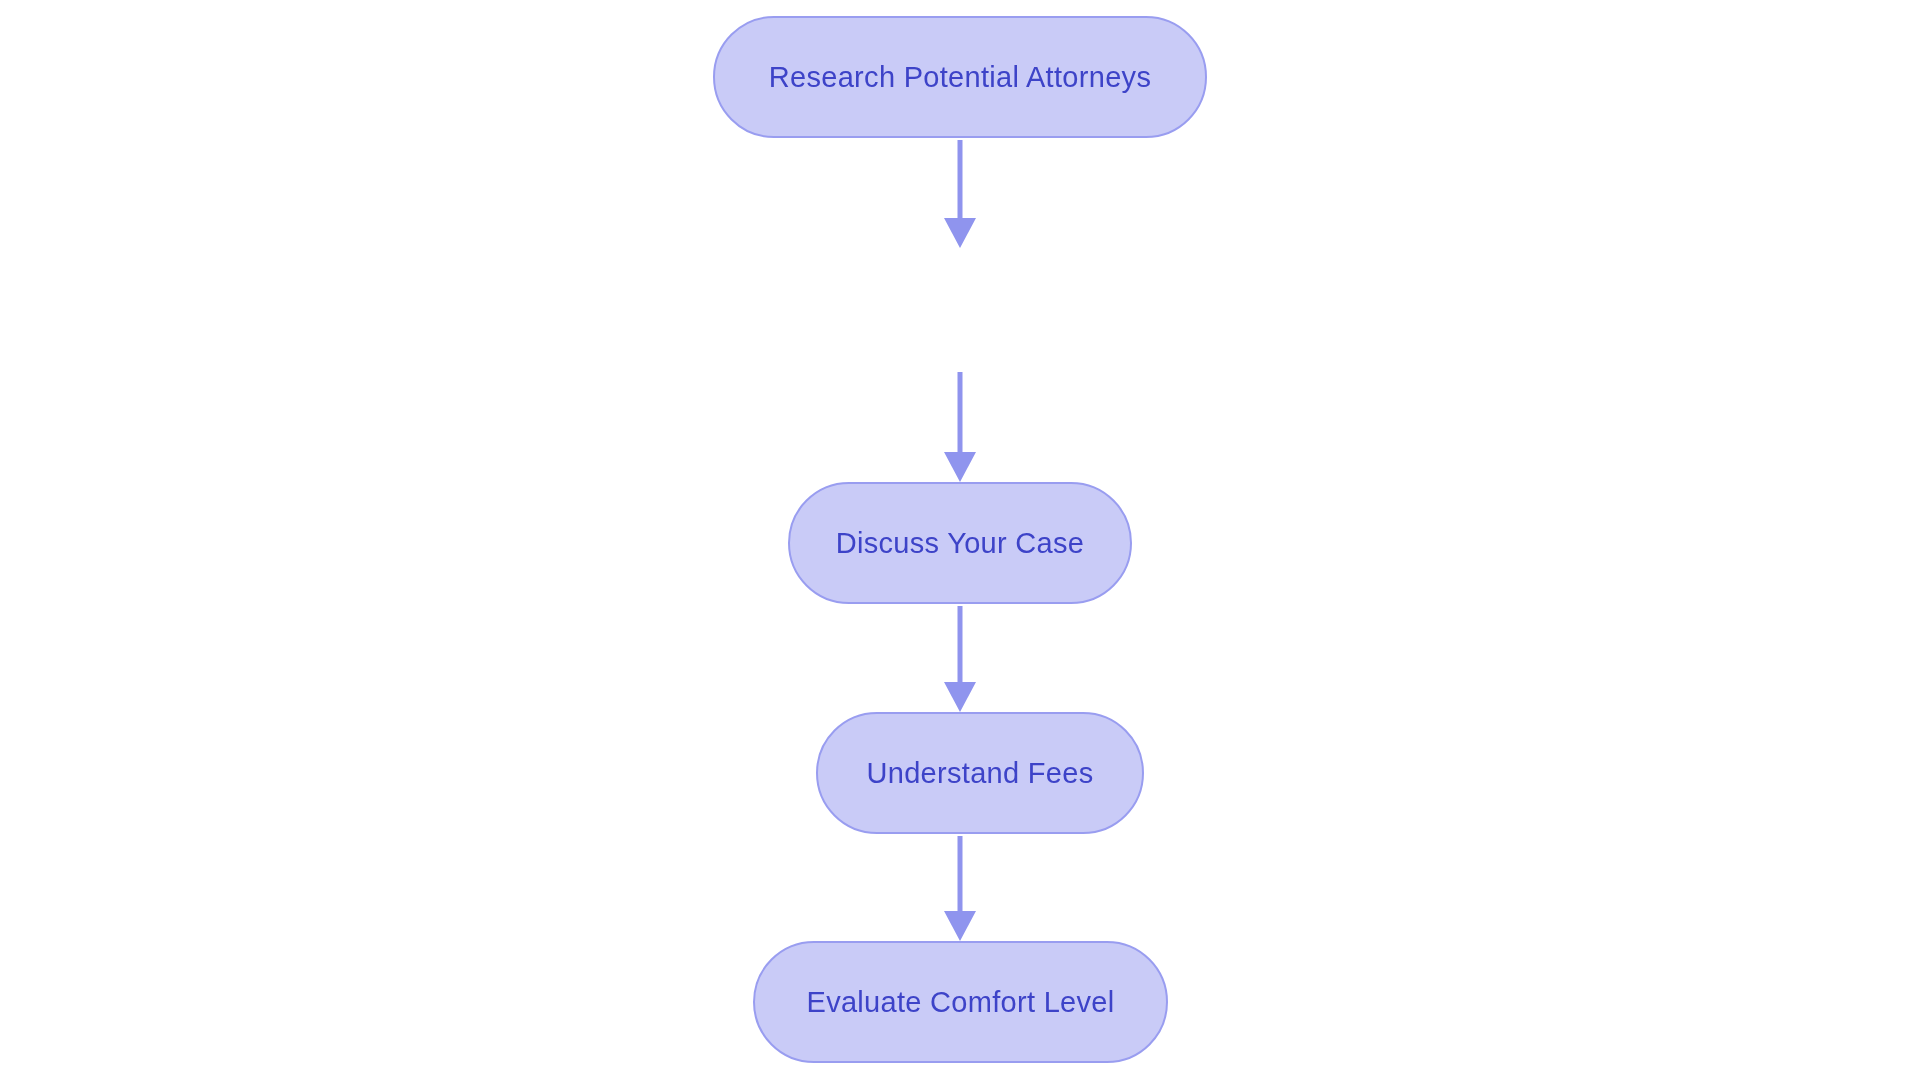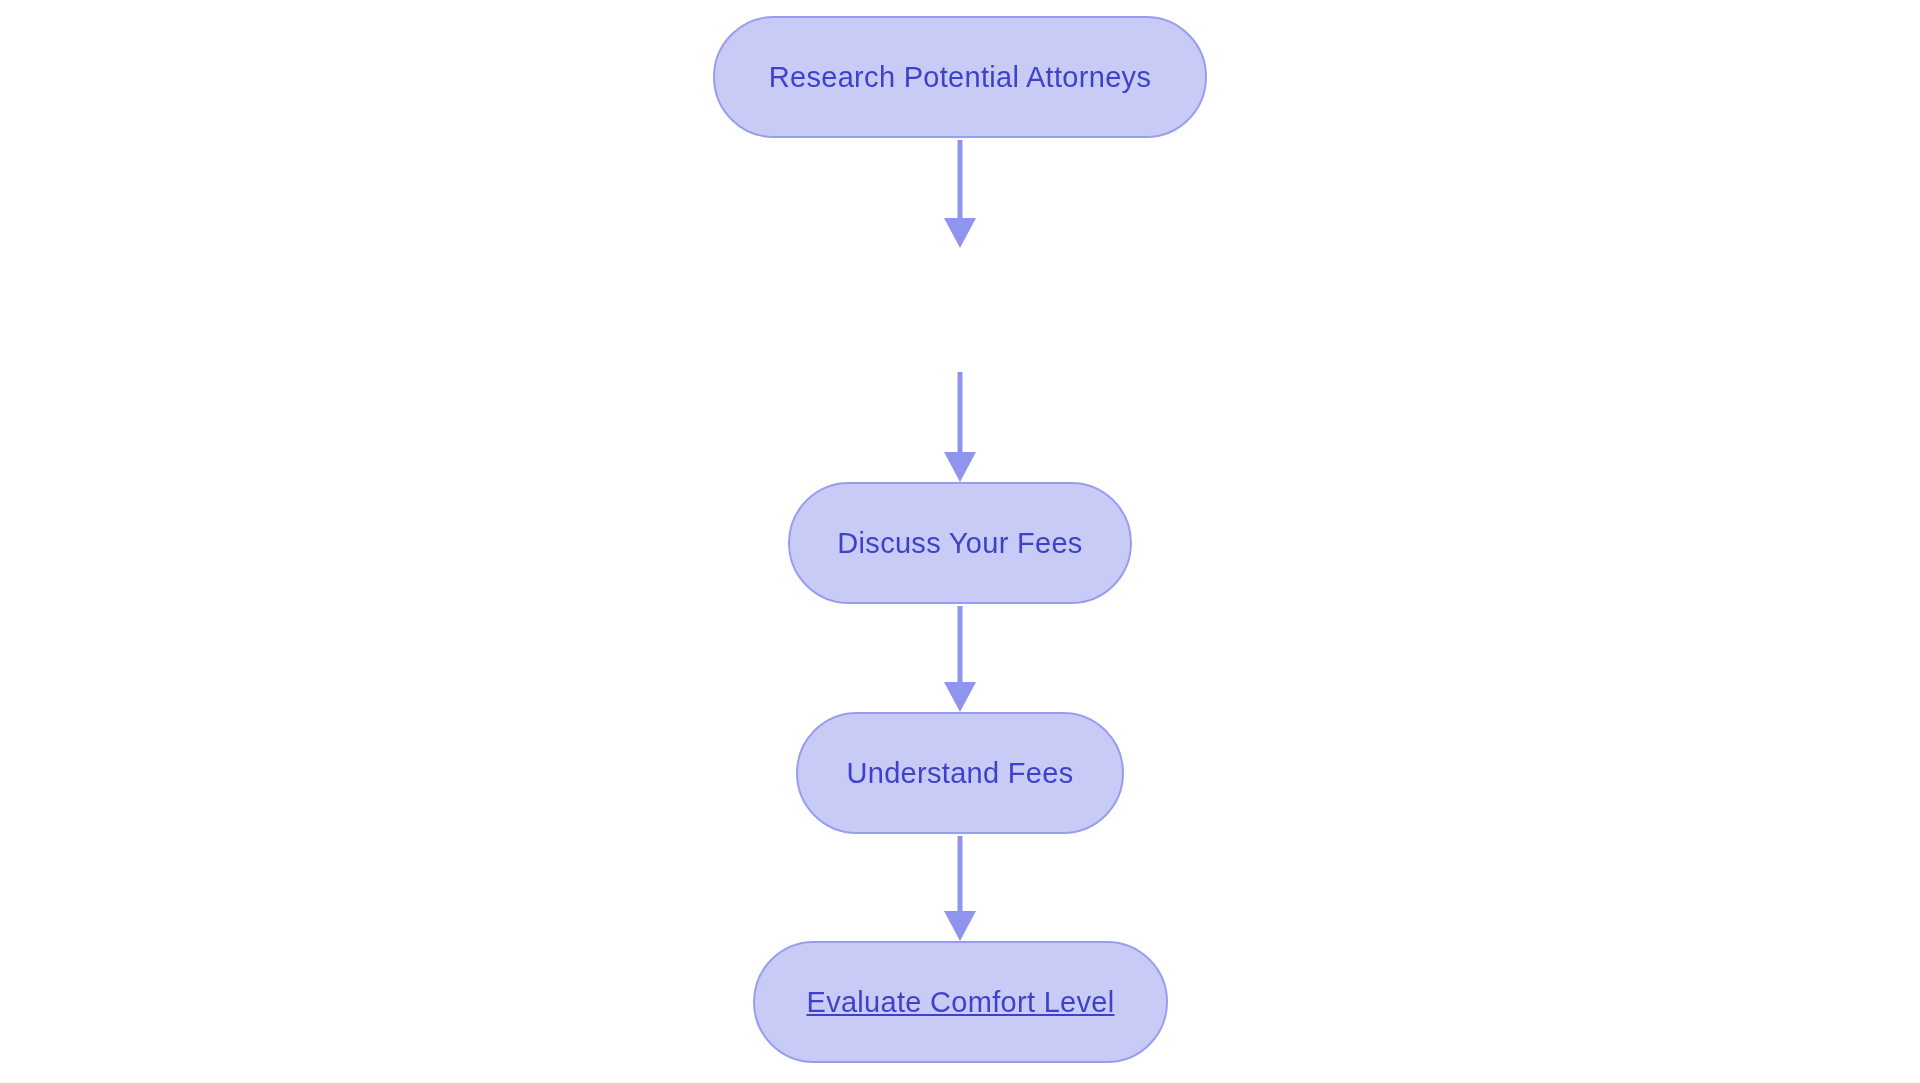--- a/index.html
+++ b/index.html
@@ -27,22 +27,22 @@
     justify-content: center;
     color: #3d43c8;
     font-size: 29px;
     letter-spacing: 0.3px;
     white-space: nowrap;
     text-align: center;
   }
   .node-1 { top: 16px;  left: 713px; width: 494px; }
   .node-2 { top: 248px; left: 787px; width: 347px; }
   .node-3 { top: 482px; left: 788px; width: 344px; }
-  .node-4 { top: 712px; left: 796px; width: 328px; text-align: right; }
-  .node-5 { top: 941px; left: 753px; width: 415px; text-decoration: underline; }
+  .node-4 { top: 712px; left: 816px; width: 328px; text-align: right; }
+  .node-5 { top: 941px; left: 753px; width: 415px; }
 
   .flow-arrow {
     position: absolute;
     left: 940px; 
     width: 40px;
   }
   .arrow-1 { top: 140px; height: 108px; }
   .arrow-2 { top: 372px; height: 110px; }
   .arrow-3 { top: 606px; height: 106px; }
   .arrow-4 { top: 836px; height: 105px; }
@@ -64,21 +64,21 @@
     <polygon class="arrow-head" points="4,78 36,78 20,108"></polygon>
   </svg>
 
 
   <svg class="flow-arrow arrow-2" viewBox="0 0 40 110" xmlns="http://www.w3.org/2000/svg" aria-hidden="true">
     <rect class="arrow-line" x="17.5" y="0" width="5" height="82"></rect>
     <polygon class="arrow-head" points="4,80 36,80 20,110"></polygon>
   </svg>
 
   <div class="flow-node node-3">
-    <span>Discuss Your Fees</span>
+    <span>Discuss Your Case</span>
   </div>
 
   <svg class="flow-arrow arrow-3" viewBox="0 0 40 106" xmlns="http://www.w3.org/2000/svg" aria-hidden="true">
     <rect class="arrow-line" x="17.5" y="0" width="5" height="78"></rect>
     <polygon class="arrow-head" points="4,76 36,76 20,106"></polygon>
   </svg>
 
   <div class="flow-node node-4">
     <span>Understand Fees</span>
   </div>

